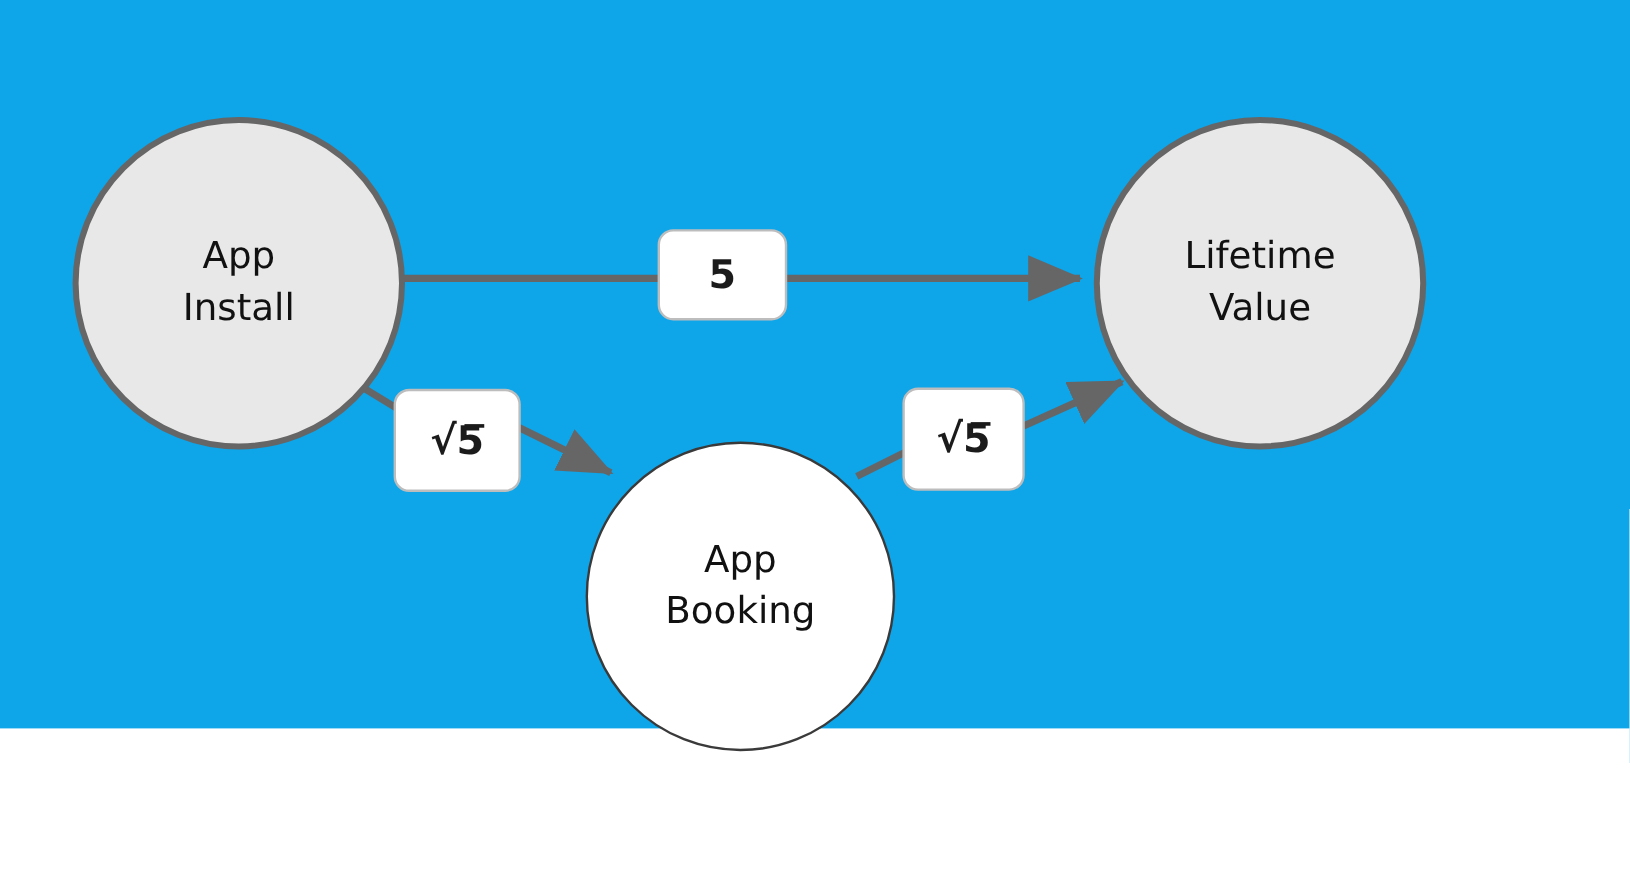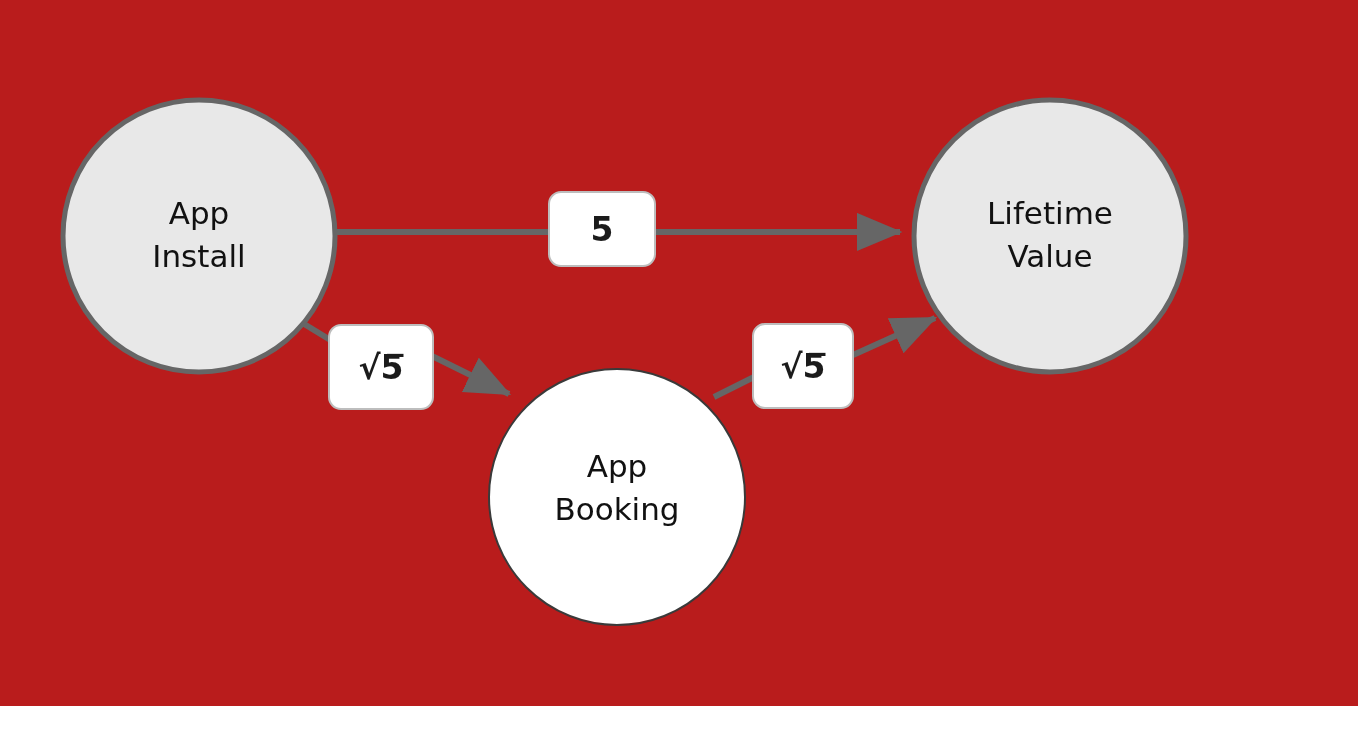--- a/index.html
+++ b/index.html
@@ -9,22 +9,22 @@
   }
   body {
     width: 1358px;
     height: 740px;
     overflow: hidden;
     font-family: "DejaVu Sans", "Liberation Sans", sans-serif;
   }
   #diagram-root {
     position: relative;
     width: 1358px;
-    height: 706px;
-    background: #b91c1c;
+    height: 607px;
+    background: #0ea5e9;
   }
   svg.canvas {
     position: absolute;
     inset: 0;
     width: 1358px;
     height: 740px;
     display: block;
   }
   .node-label {
     font-family: "DejaVu Sans", "Liberation Sans", sans-serif;

